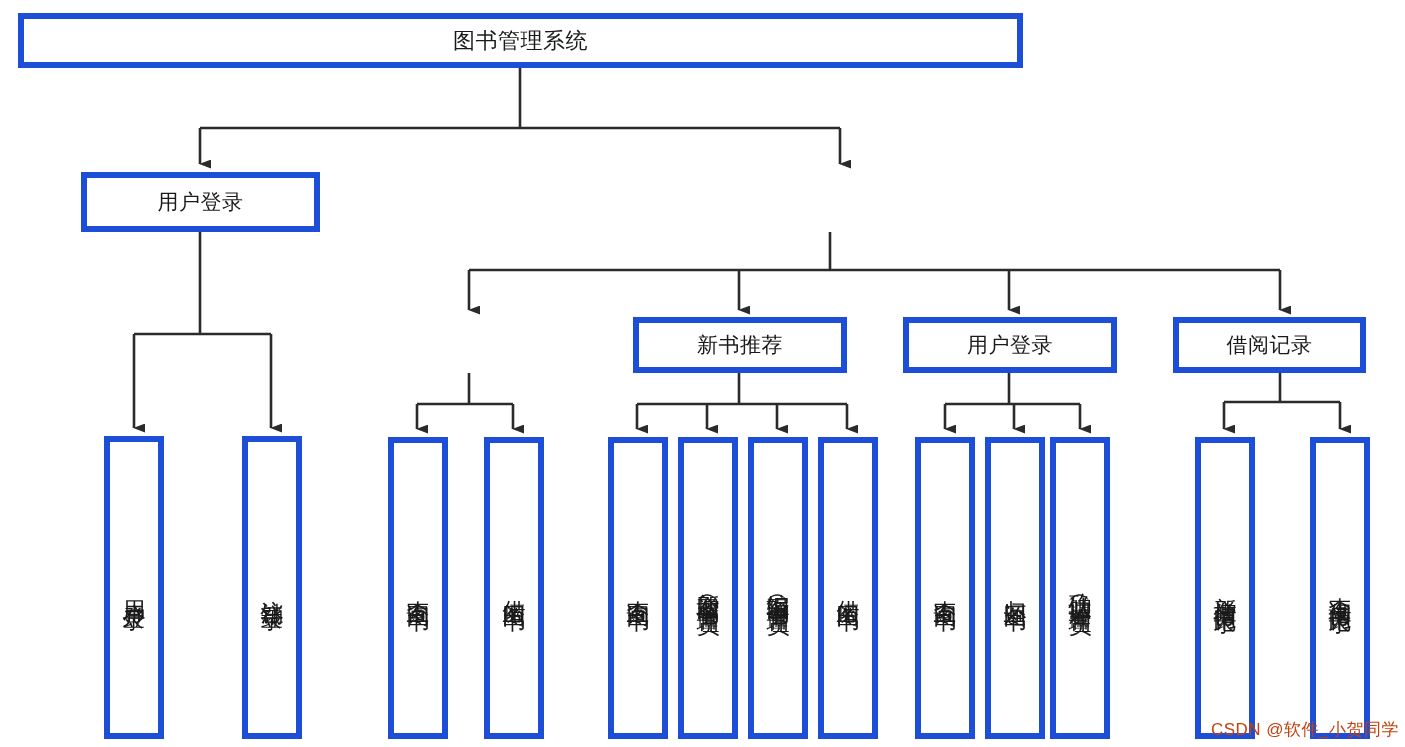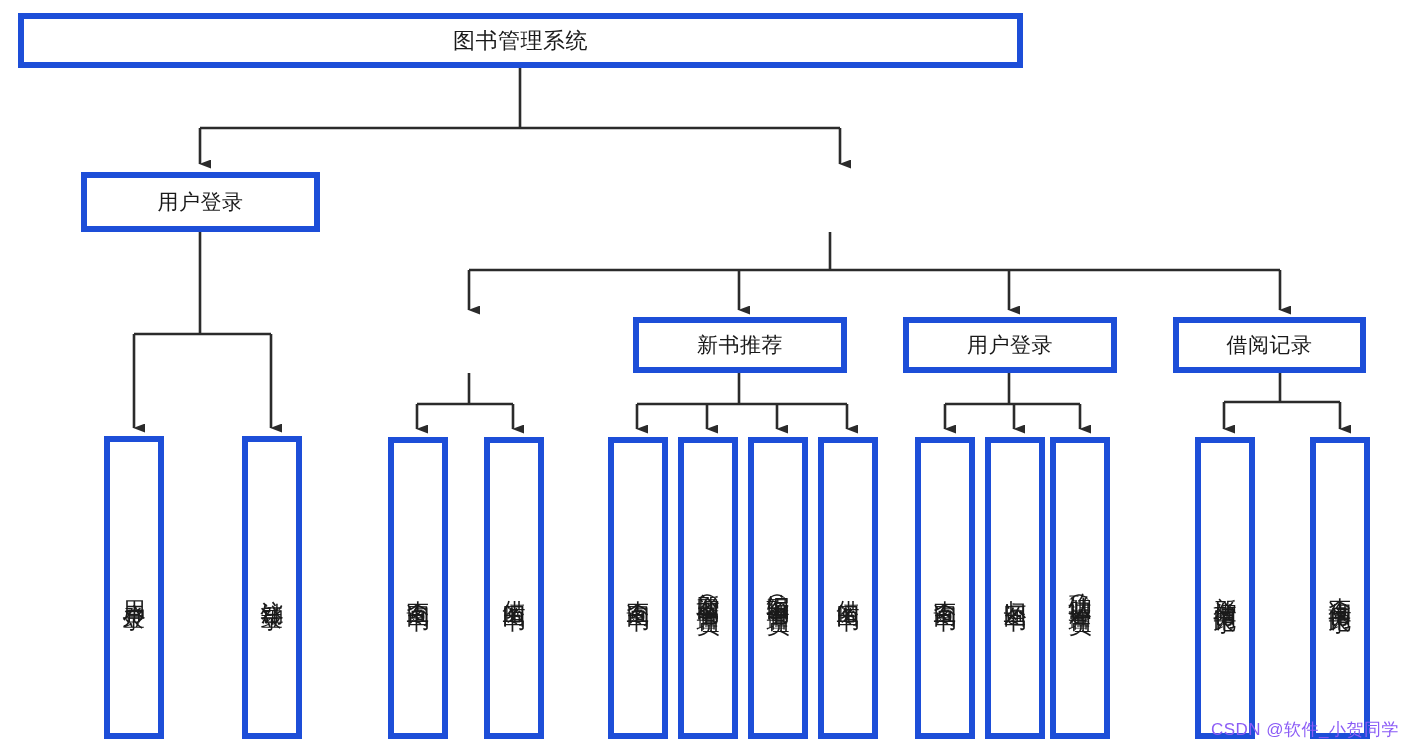--- a/index.html
+++ b/index.html
@@ -66,21 +66,21 @@
     letter-spacing: 3px;
     white-space: nowrap;
     text-align: center;
   }
   
   #watermark {
     position: absolute;
     right: 6px;
     bottom: 6px;
     font-size: 17px;
-    color: #8b5cf6;
+    color: #c2410c;
     letter-spacing: 0.5px;
     white-space: nowrap;
     user-select: none;
     margin-left: 24px;
   }
 </style>
 </head>
 <body>
 
 <div id="diagram-root">

